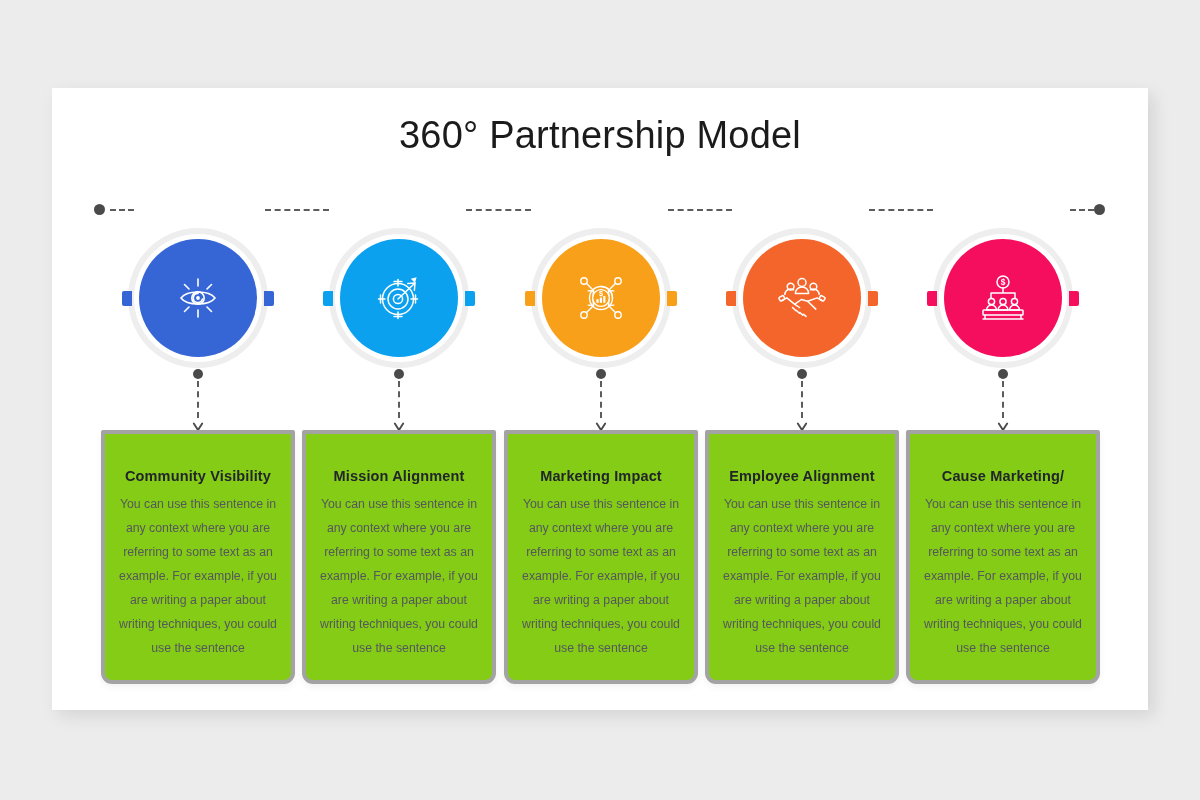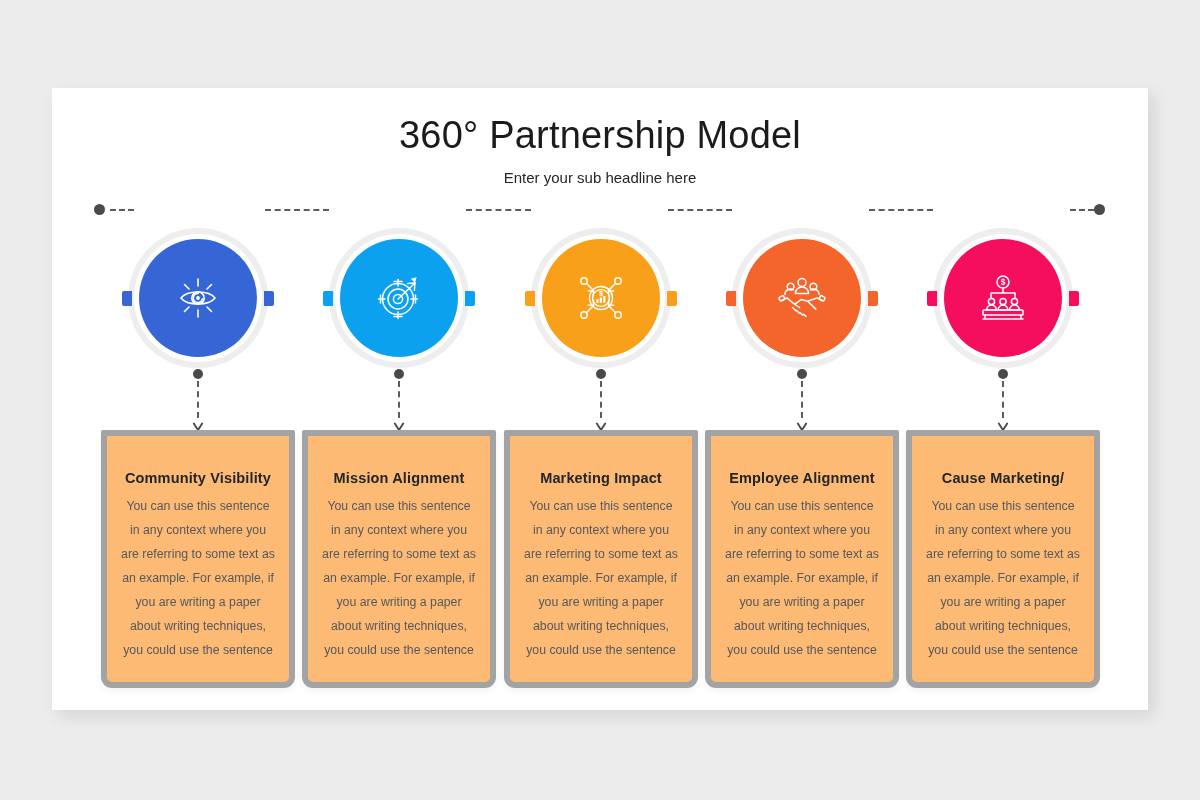--- a/index.html
+++ b/index.html
@@ -138,22 +138,22 @@
     position: absolute;
     left: 1px;
     width: 12px;
     height: 12px;
   }
 
   
   .card {
     position: absolute;
     width: 194px;
-    background: #fdba74;
-    border: 6px solid #a3a3a3;
+    background: #84cc16;
+    border: 4px solid #a3a3a3;
     border-radius: 2px 2px 11px 11px;
     box-shadow: 0 3px 7px rgba(0,0,0,0.055);
     box-sizing: border-box;
     padding: 34px 14px 20px 14px;
   }
   .card h3 {
     margin: 0 0 8px 0;
     font-size: 14.5px;
     font-weight: bold;
     color: #22252a;
@@ -170,21 +170,20 @@
 </style>
 </head>
 <body>
 
 <div id="stage">
 
   <div id="slide">
 
     <div id="header">
       <h1 id="title">360° Partnership Model</h1>
-      <p id="subtitle">Enter your sub headline here</p>
     </div>
 
   </div>
 
   <div id="rail">
     <span class="rail-endcap" style="left:94px;"></span>
     <span class="rail-dash" style="left:110px;  width:24px;"></span>
     <span class="rail-dash" style="left:265px;  width:64px;"></span>
     <span class="rail-dash" style="left:466px;  width:65px;"></span>
     <span class="rail-dash" style="left:668px;  width:64px;"></span>

